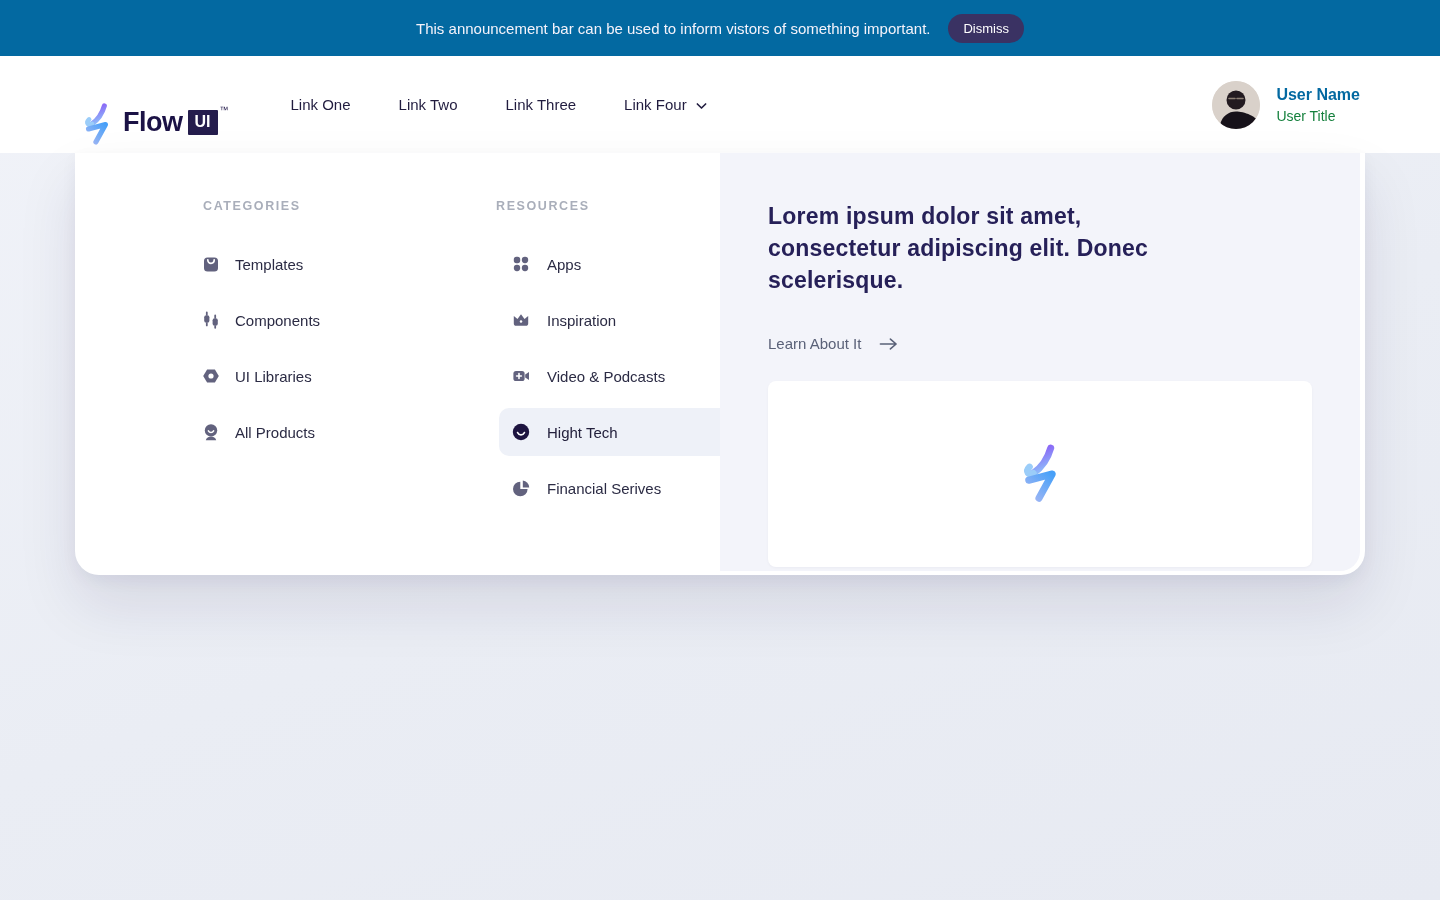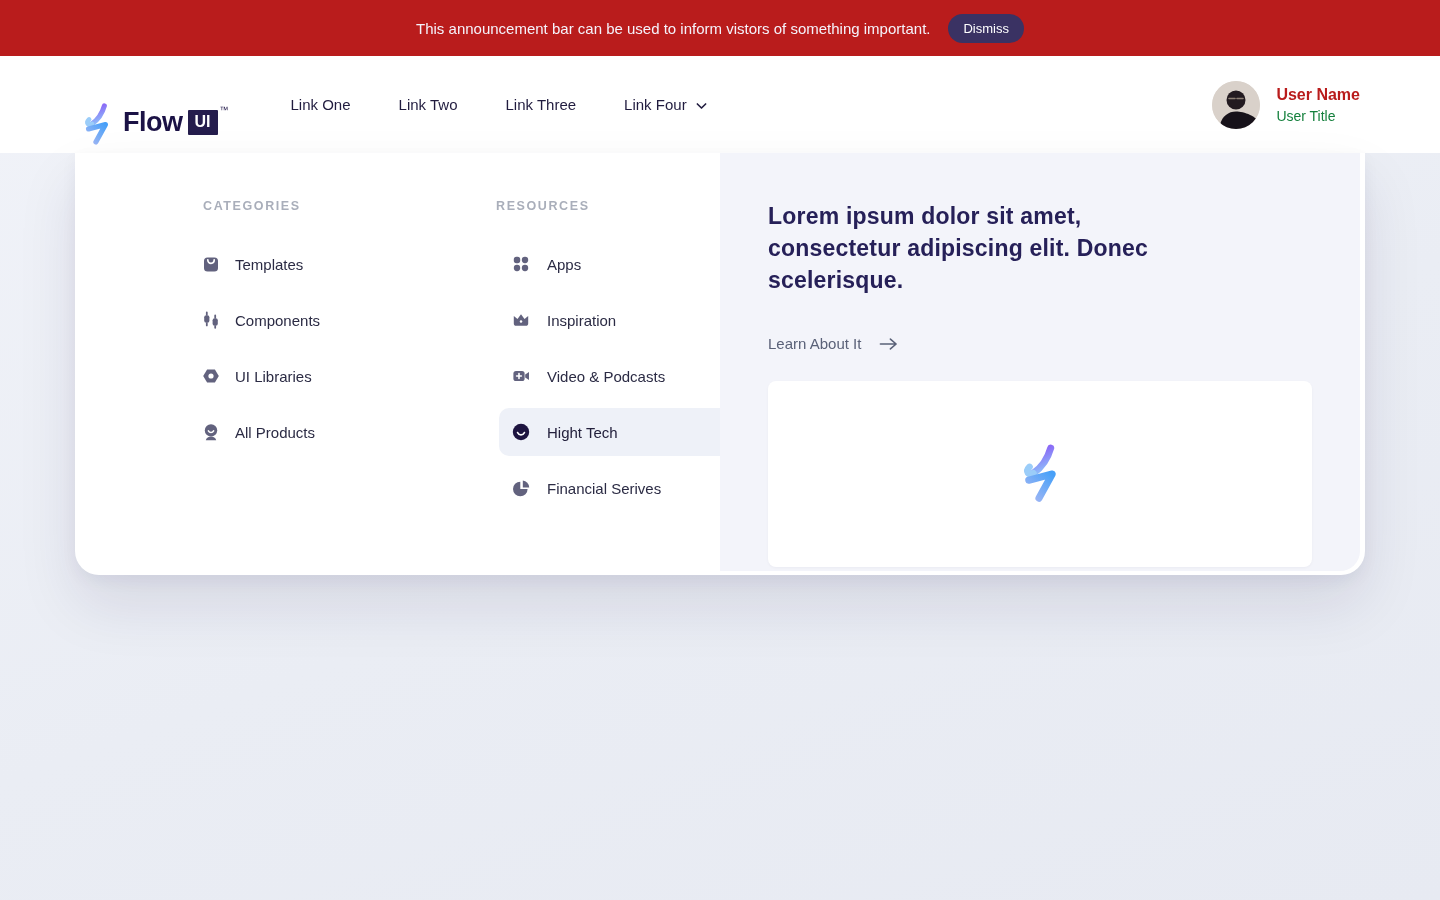--- a/index.html
+++ b/index.html
@@ -5,21 +5,21 @@
   * { margin:0; padding:0; box-sizing:border-box; }
   html,body { width:1440px; height:900px; overflow:hidden; }
   body {
     font-family:"Liberation Sans", sans-serif;
     background:linear-gradient(160deg,#f1f3f9 0%,#eaedf4 55%,#e7eaf2 100%);
     position:relative;
   }
 
   
   .announce {
-    height:56px; background:#b91c1c; color:#f5f3fb;
+    height:56px; background:#0369a1; color:#f5f3fb;
     display:flex; align-items:center; justify-content:center; gap:18px;
     font-size:15px;
   }
   .dismiss-btn {
     background:#3a3263; color:#ffffff; border:none; cursor:pointer;
     font-family:inherit; font-size:13px; padding:7px 15px; border-radius:999px;
   }
 
   
   .header {
@@ -35,21 +35,21 @@
   }
   .brand-tm { font-size:9px; color:#1b1245; margin-left:2px; align-self:flex-start; margin-top:-2px; }
   .nav { display:flex; gap:48px; margin-left:62px; }
   .nav-link {
     font-size:15px; font-weight:500; color:#211c3f; text-decoration:none;
     display:flex; align-items:center; gap:9px; cursor:pointer;
   }
   .chev { width:11px; height:8px; color:#211c3f; margin-top:2px; }
   .user { margin-left:auto; display:flex; align-items:center; gap:16px; cursor:pointer; }
   .avatar { width:48px; height:48px; border-radius:50%; overflow:hidden; background:#ddd5ce; flex:none; }
-  .user-name { font-size:16px; font-weight:700; color:#b91c1c; margin-bottom:4px; }
+  .user-name { font-size:16px; font-weight:700; color:#0369a1; margin-bottom:4px; }
   .user-title { font-size:14px; color:#15803d; }
 
   
   .panel {
     position:absolute; left:75px; top:153px; width:1290px; height:422px;
     background:#ffffff; border-radius:0 0 24px 24px;
     box-shadow:0 30px 60px rgba(28,18,70,.10), 0 6px 16px rgba(28,18,70,.05);
   }
   .menu-col { position:absolute; top:45px; }
   .col-categories { left:104px; width:300px; }

